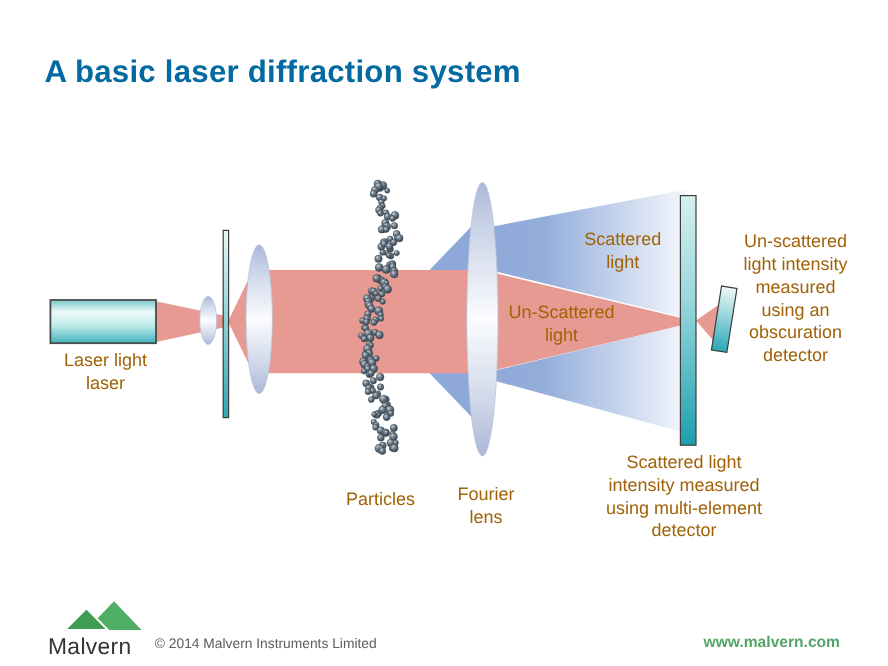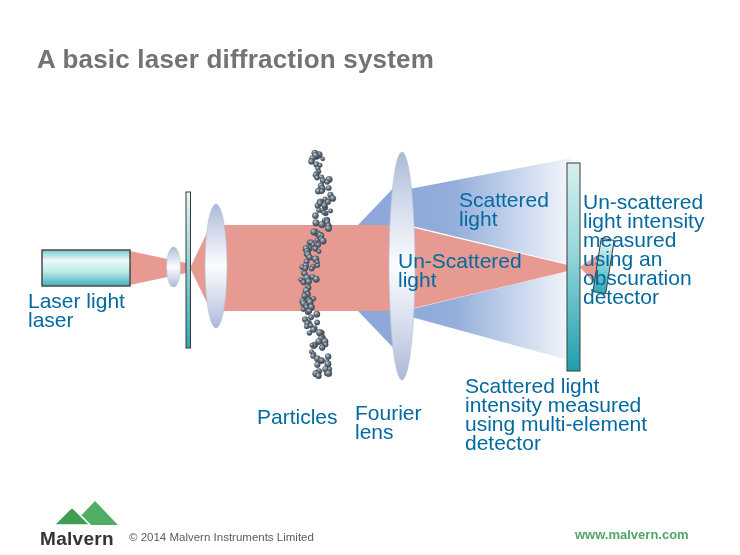--- a/index.html
+++ b/index.html
@@ -2,38 +2,38 @@
 <html><head>
 <meta charset="utf-8">
 <style>
   html,body{margin:0;padding:0;}
   body{
     width:740px;height:555px;background:#ffffff;position:relative;overflow:hidden;
     font-family:"Liberation Sans","DejaVu Sans",sans-serif;
   }
   .abs{position:absolute;}
   #title{
-    left:37px;top:44px;font-size:26px;font-weight:bold;color:#737373;
+    left:37px;top:44px;font-size:26px;font-weight:bold;color:#0369a1;
     letter-spacing:0.2px;white-space:nowrap;
   }
   .lbl{
-    text-align:left;white-space:pre-line;color:#0369a1;
-    font-size:21px;line-height:19px;
+    text-align:center;white-space:pre-line;color:#a16207;
+    font-size:15px;line-height:19px;
   }
   #lbl-laser{left:28px;top:291px;width:120px;}
   #lbl-particles{left:257px;top:407px;width:120px;}
   #lbl-fourier{left:355px;top:403px;width:100px;}
   #lbl-scattered{left:459px;top:190px;width:120px;}
   #lbl-unscattered{left:398px;top:251px;width:140px;}
   #lbl-multi{left:465px;top:376px;width:210px;}
   #lbl-obscuration{left:583px;top:192px;width:160px;}
   #footer-logo{left:40px;top:500px;width:80px;text-align:left;}
-  #footer-logo .logo-text{font-size:19px;font-weight:bold;color:#333338;margin-top:-2px;letter-spacing:0.3px;}
+  #footer-logo .logo-text{font-size:19px;font-weight:normal;color:#333338;margin-top:-2px;letter-spacing:0.3px;}
   #footer-copyright{left:129px;top:531px;font-size:11.5px;color:#5c5c5c;white-space:nowrap;}
-  #footer-website{left:575px;top:527px;width:125px;text-align:left;font-size:13px;font-weight:bold;color:#54a468;white-space:nowrap;}
+  #footer-website{left:575px;top:527px;width:125px;text-align:right;font-size:13px;font-weight:bold;color:#54a468;white-space:nowrap;}
 </style>
 </head>
 <body>
 
 <div id="title" class="abs">A basic laser diffraction system</div>
 
 <svg class="abs" style="left:0;top:0" width="740" height="555" viewBox="0 0 740 555">
   <defs>
     <linearGradient id="lensGrad" x1="0" y1="0" x2="0" y2="1">
       <stop offset="0%" stop-color="#aab8d8"></stop>

